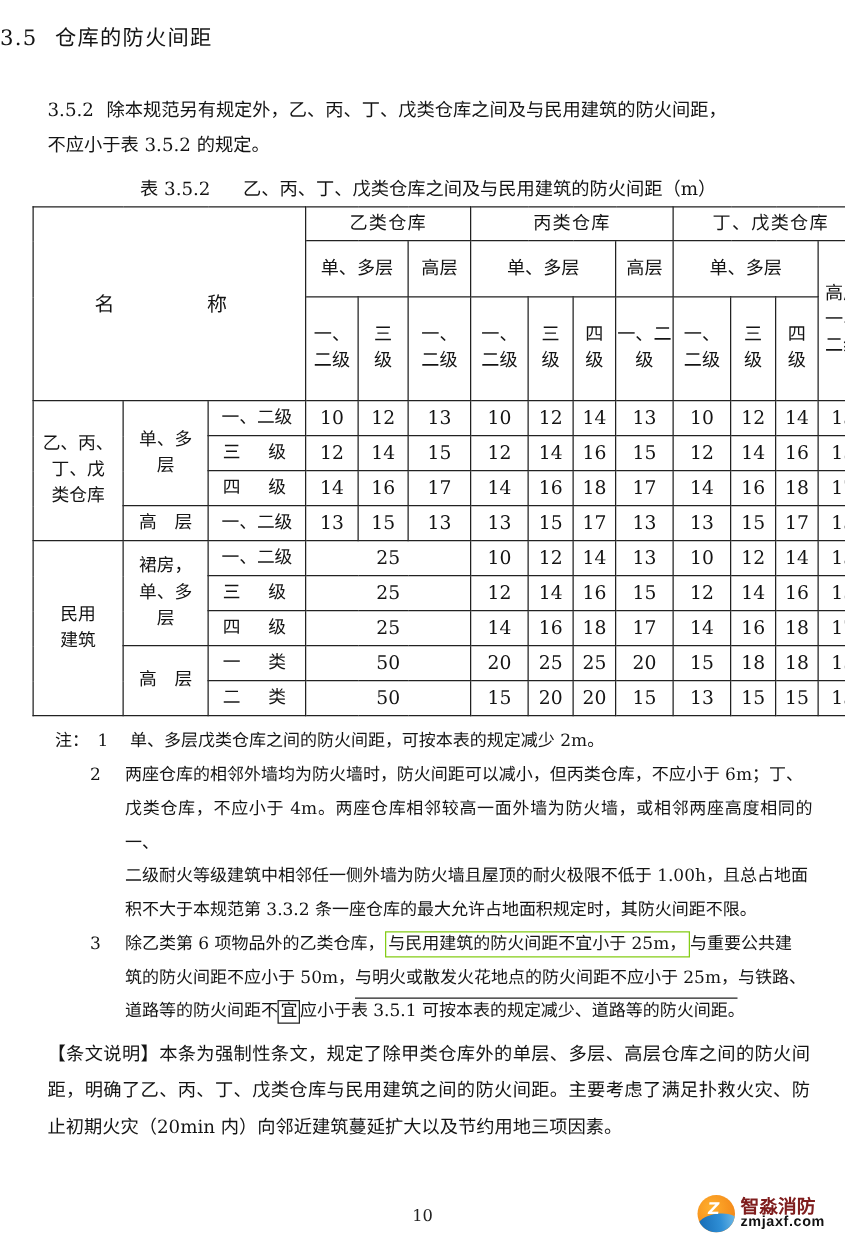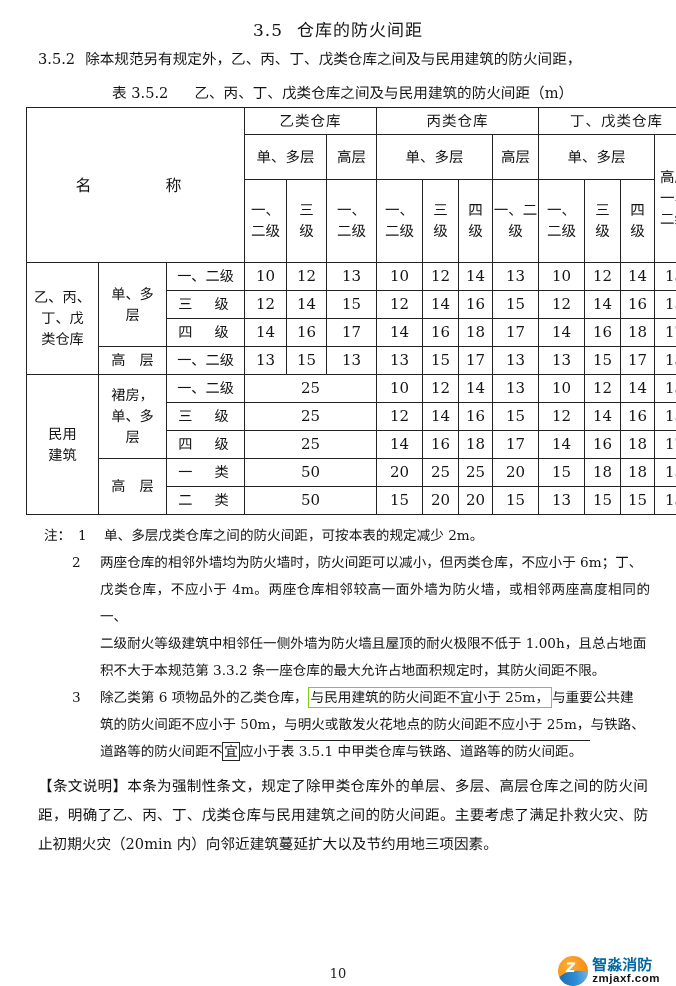--- a/index.html
+++ b/index.html
@@ -18,39 +18,39 @@
   }
   .page {
     position: relative;
     width: 676px;
     height: 986px;
     box-sizing: border-box;
   }
 
   
   .sec-title {
-    text-align: center;
+    text-align: left;
     font-size: 17px;
     letter-spacing: 1px;
     margin: 16px 0 0 0;
     font-weight: 500;
     color: #141414;
   }
   .sec-title .num { margin-right: 14px; }
 
   
   .para {
     font-size: 14.6px;
     line-height: 28px;
     color: #141414;
     margin: 0;
     padding: 0 26px 0 38px;
     text-align: justify;
   }
-  .para.first { margin-top: 4px; }
+  .para.first { margin-top: 34px; }
   .para .lead { margin-right: 10px; }
 
   .tbl-caption {
     font-size: 14.6px;
     margin: 8px 0 5px 0;
     padding-left: 112px;
     color: #141414;
   }
   .tbl-caption .cap-num { margin-right: 26px; }
 
@@ -176,21 +176,21 @@
     position: absolute;
     left: 8px; top: 4px;
     color: #ffffff;
     font-size: 13px;
     font-weight: bold;
     font-family: "DejaVu Sans", "Liberation Sans", sans-serif;
     transform: skewX(-8deg);
   }
   .logo-text { line-height: 1; }
   .logo-cn {
-    color: #0369a1;
+    color: #7f1d1d;
     font-size: 15px;
     font-weight: bold;
     letter-spacing: 0px;
     font-family: "DejaVu Sans", "Liberation Sans", sans-serif;
     display: block;
   }
   .logo-url {
     color: #111;
     font-size: 11.5px;
     font-weight: bold;
@@ -204,20 +204,23 @@
 <body>
 
 <div class="page">
 
   <div class="sec-title">
     <span class="num">3.5</span><span>仓库的防火间距</span>
   </div>
 
   <p class="para first">
     <span class="lead">3.5.2</span><span>除本规范另有规定外，乙、丙、丁、戊类仓库之间及与民用建筑的防火间距，</span>
+  </p>
+  <p class="para">
+    <span>不应小于表 3.5.2 的规定。</span>
   </p>
 
   <div class="tbl-caption">
     <span class="cap-num">表 3.5.2</span><span>乙、丙、丁、戊类仓库之间及与民用建筑的防火间距（m）</span>
   </div>
 
   <table class="fire">
     <colgroup>
       <col style="width:72px">
         <col style="width:68px">
@@ -458,21 +461,21 @@
     <div class="note n3">
       <span class="idx">3</span>
       <span class="body">
         <p>
           <span>除乙类第 6 项物品外的乙类仓库，</span><span class="boxed">与民用建筑的防火间距不宜小于 25m，</span><span>与重要公共建</span>
         </p>
         <p>
           <span>筑的防火间距不应小于 50m，</span><span class="uline">与明火或散发火花地点的防火间距不应小于 25m，</span><span>与铁路、</span>
         </p>
         <p>
-          <span>道路等的防火间距不</span><span class="boxed-char">宜</span><span>应小于表 3.5.1 中甲类仓库与铁路、道路等的防火间距。</span>
+          <span>道路等的防火间距不</span><span class="boxed-char">宜</span><span>应小于表 3.5.1 可按本表的规定减少、道路等的防火间距。</span>
         </p>
       </span>
     </div>
   </div>
 
   <div class="explain">
     <span>【条文说明】</span><span>本条为强制性条文，规定了除甲类仓库外的单层、多层、高层仓库之间</span><span>的防火间距，明确了乙、丙、丁、戊类仓库与民用建筑之间的防火间距。主要考虑了</span><span>满足扑救火灾、防止初期火灾（20min 内）向邻近建筑蔓延扩大以及节约用地三项因</span><span>素。</span>
   </div>
 
   <div class="footer">

